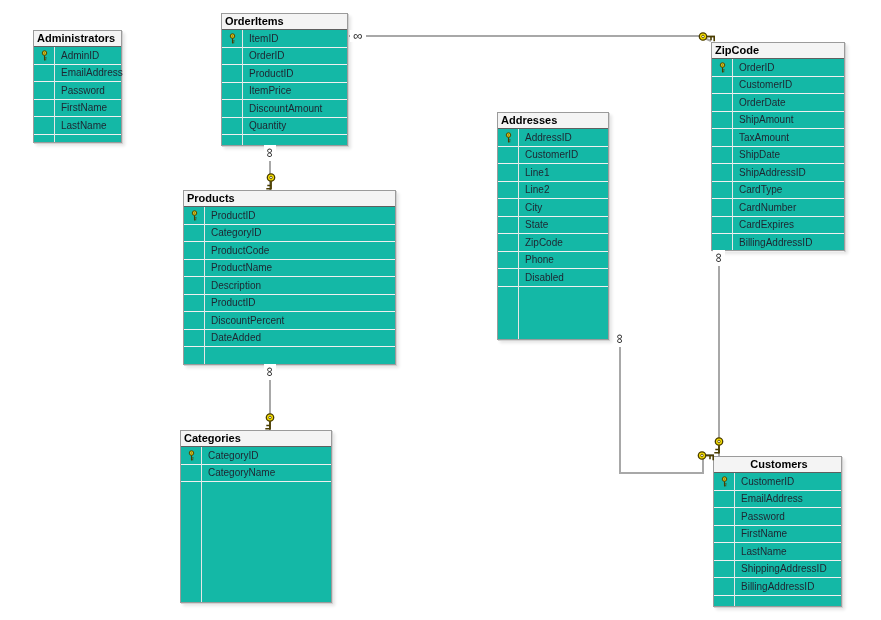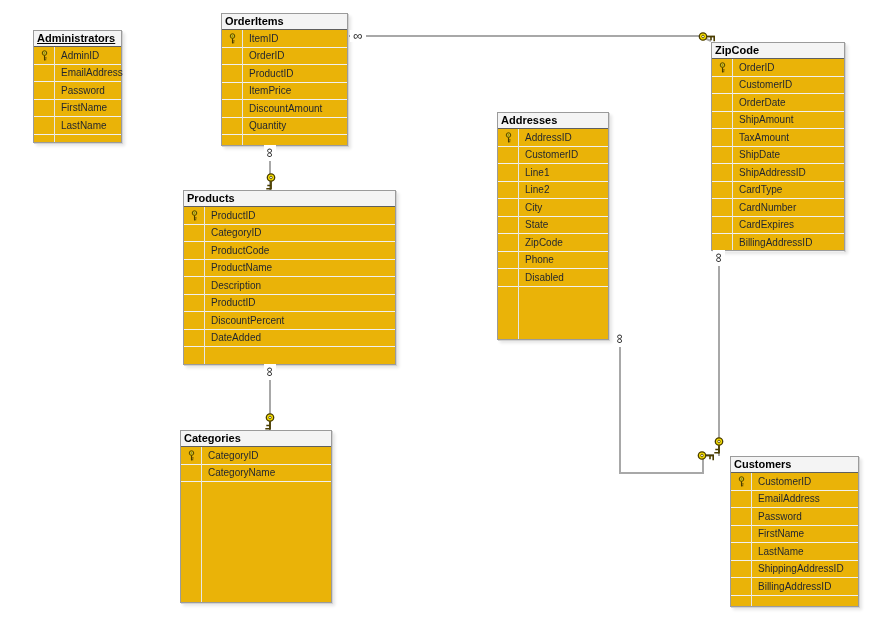--- a/index.html
+++ b/index.html
@@ -17,21 +17,21 @@
   }
   
   #wires {
     position: absolute;
     left: 0; top: 0;
     pointer-events: none;
   }
   
   .db-table {
     position: absolute;
-    background: #eab308;
+    background: #14b8a6;
     border: 1px solid #9b9b9b;
     box-shadow: 1px 1px 0 #d2d2d2, 3px 3px 3px rgba(0,0,0,0.10);
     box-sizing: border-box;
   }
   .tbl-header {
     height: 15px;
     line-height: 15px;
     background: #f4f4f4;
     border-bottom: 1px solid #5f5f5f;
     font-size: 11px;
@@ -102,21 +102,21 @@
 <div id="canvas">
 
   <svg id="wires" width="881" height="620">
     <polyline points="349,36 700,36 711,41" fill="none" stroke="#a8a8a8" stroke-width="2"></polyline>
     <polyline points="270,146 270,190" fill="none" stroke="#a8a8a8" stroke-width="2"></polyline>
     <polyline points="270,365 270,430" fill="none" stroke="#a8a8a8" stroke-width="2"></polyline>
     <polyline points="620,332 620,473 703,473 703,455 714,455" fill="none" stroke="#a8a8a8" stroke-width="2"></polyline>
     <polyline points="719,251 719,456" fill="none" stroke="#a8a8a8" stroke-width="2"></polyline>
   </svg>
 
-  <div class="db-table" style="left:33px; top:30px; width:89px; height:113px;text-decoration:underline;">
+  <div class="db-table" style="left:33px; top:30px; width:89px; height:113px;">
     <div class="tbl-header">Administrators</div>
     <div class="tbl-body">
       <div class="icon-col-line"></div>
       <div class="tbl-rows">
           <div class="tbl-row">
             <span class="cell-icon">
               <svg width="9" height="11" viewBox="0 0 11 18">
                 <path d="M5.5 8.5 V17" stroke="#4a3d00" stroke-width="1.8" fill="none"></path>
                 <path d="M5.5 13 H9" stroke="#4a3d00" stroke-width="1.5" fill="none"></path>
                 <path d="M5.5 16 H8.4" stroke="#4a3d00" stroke-width="1.5" fill="none"></path>
@@ -368,21 +368,21 @@
             <span class="cell-label">CategoryID</span>
           </div>
           <div class="tbl-row">
             <span class="cell-icon"></span>
             <span class="cell-label">CategoryName</span>
           </div>
         </div>
     </div>
   </div>
 
-  <div class="db-table" style="left:730px; top:456px; width:129px; height:151px;">
+  <div class="db-table" style="left:713px; top:456px; width:129px; height:151px;text-align:center;">
     <div class="tbl-header">Customers</div>
     <div class="tbl-body">
       <div class="icon-col-line"></div>
       <div class="tbl-rows">
           <div class="tbl-row">
             <span class="cell-icon">
               <svg width="9" height="11" viewBox="0 0 11 18">
                 <path d="M5.5 8.5 V17" stroke="#4a3d00" stroke-width="1.8" fill="none"></path>
                 <path d="M5.5 13 H9" stroke="#4a3d00" stroke-width="1.5" fill="none"></path>
                 <path d="M5.5 16 H8.4" stroke="#4a3d00" stroke-width="1.5" fill="none"></path>

